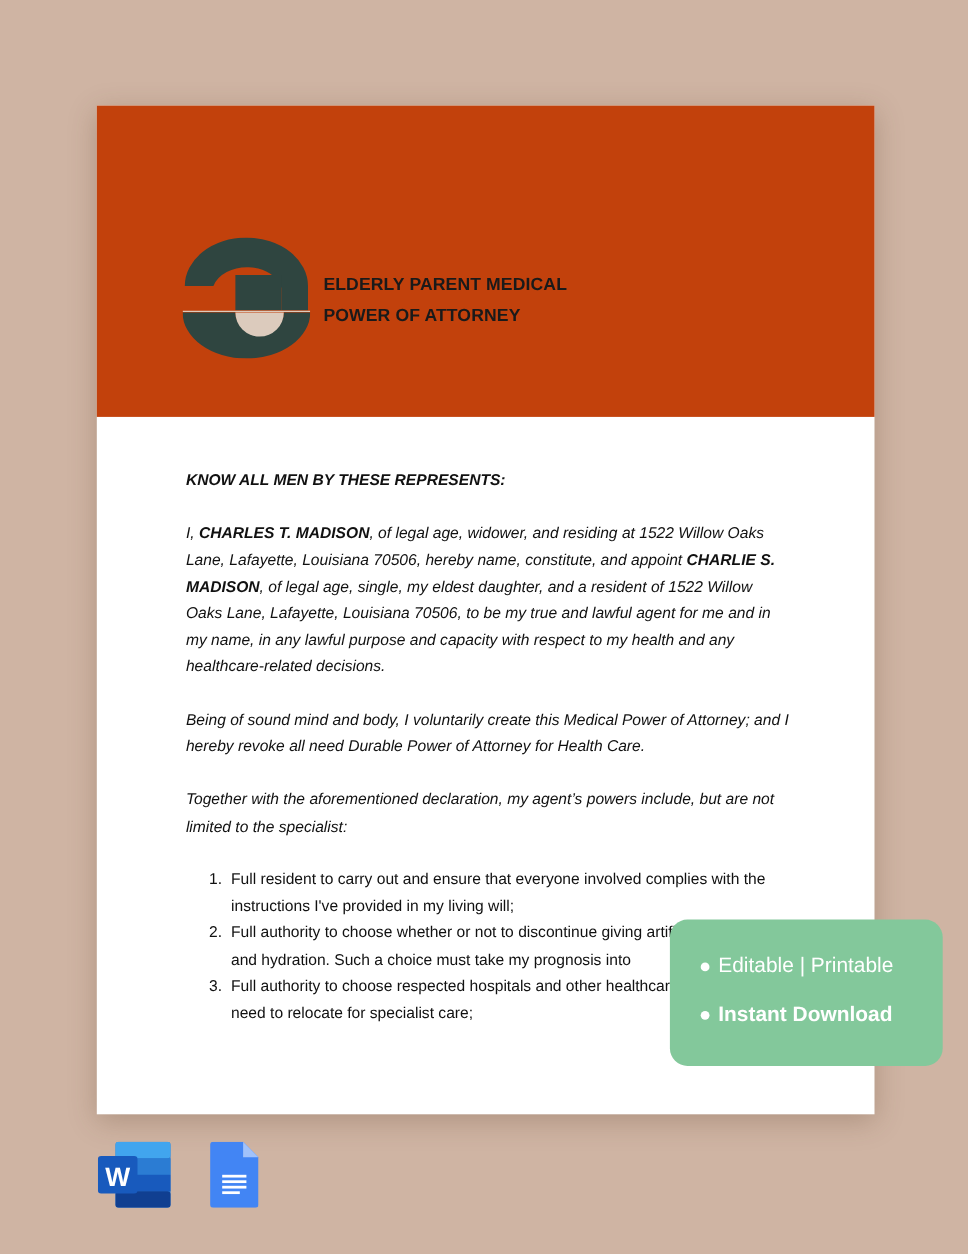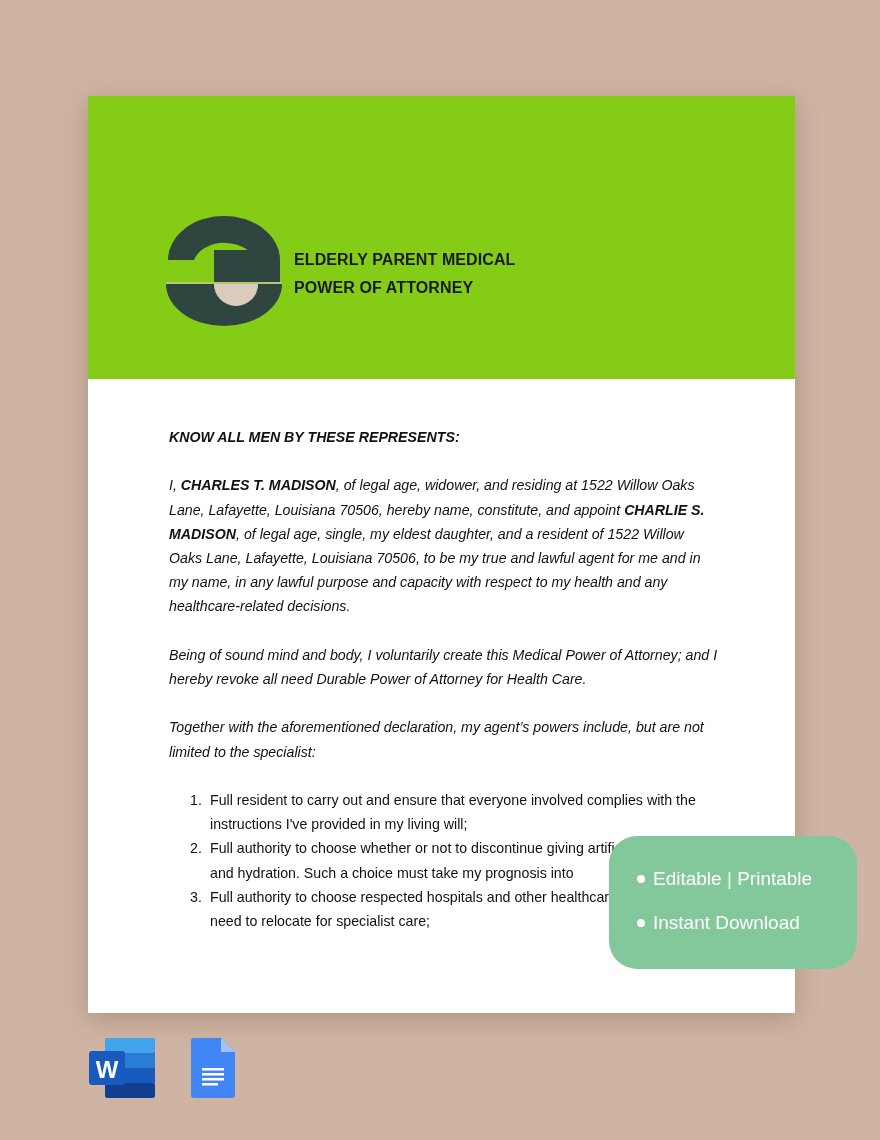--- a/index.html
+++ b/index.html
@@ -8,42 +8,42 @@
     background:#cfb4a3;
     font-family:"Liberation Sans", sans-serif;
   }
   .doc {
     position:absolute; left:88px; top:96px; width:707px; height:917px;
     background:#ffffff;
     box-shadow: 0 6px 24px rgba(90,60,40,0.28);
   }
   .doc-header {
     position:absolute; left:0; top:0; width:707px; height:283px;
-    background:#84cc16;
+    background:#c2410c;
   }
   .logo { position:absolute; left:78px; top:120px; width:116px; height:110px; }
   .title {
     position:absolute; left:206px; top:150px;
     font-weight:bold; font-size:16px; line-height:28px; color:#1a1a1a;
     letter-spacing:0.1px;
   }
   .title div { white-space:nowrap; }
   .body {
     position:absolute; left:81px; top:329px; width:550px;
     font-size:14.2px; line-height:24.2px; color:#111;
   }
   .body p { margin:0 0 24.2px 0;font-style:italic; }
   .body b { font-weight:bold; }
   .heading { font-weight:bold; }
   ol { margin:0; padding:0 0 0 41px; list-style:none; }
   ol li { position:relative; margin:0; }
   ol li .num { position:absolute; left:-20px; top:0; }
   .badge {
     position:absolute; left:609px; top:836px; width:248px; height:133px;
-    background:#83c89b; border-radius:28px;
+    background:#83c89b; border-radius:16px;
     color:#ffffff; font-size:19px;
   }
   .badge .item { position:absolute; left:28px; white-space:nowrap; display:flex; align-items:center; }
   .badge .dot { display:inline-block; width:8px; height:8px; border-radius:50%; background:#fff; margin-right:8px; }
   .icon-word { position:absolute; left:89px; top:1038px; width:68px; height:60px; }
   .icon-gdocs { position:absolute; left:191px; top:1038px; width:44px; height:60px; }
 </style>
 </head>
 <body>
 
@@ -76,21 +76,21 @@
       <li><span class="num">3.</span><span>Full authority to choose respected hospitals and other healthcare facilities if I need to relocate for specialist care;</span></li>
     </ol>
   </div>
 </div>
 
 <div class="badge">
   <div class="item" style="top:32px;">
     <span class="dot"></span>
     <span>Editable | Printable</span>
   </div>
-  <div class="item" style="top:76px;">
+  <div class="item" style="top:76px;font-weight:bold;">
     <span class="dot"></span>
     <span>Instant Download</span>
   </div>
 </div>
 
 <svg class="icon-word" viewBox="0 0 68 60">
   <rect x="16" y="0" width="50" height="60" rx="3" fill="#2b7cd3"></rect>
   <rect x="16" y="0" width="50" height="15" rx="3" fill="#41a5ee"></rect>
   <rect x="16" y="15" width="50" height="15" fill="#2b7cd3"></rect>
   <rect x="16" y="30" width="50" height="15" fill="#185abd"></rect>

